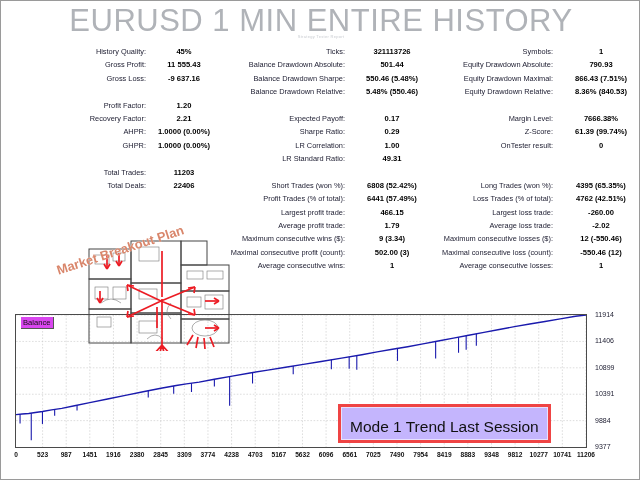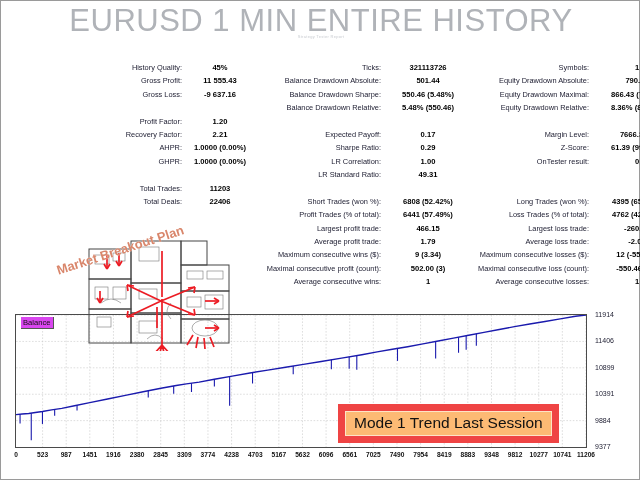--- a/index.html
+++ b/index.html
@@ -29,21 +29,21 @@
   }
   #subtitle{
     position:absolute;left:0;top:33px;width:640px;
     text-align:center;
     font-size:4px;
     color:#c9ccd1;
     letter-spacing:0.3px;
   }
 
   
-  .statcol{position:absolute;top:60px;margin-left:36px;}
+  .statcol{position:absolute;top:44px;}
   #col1{left:0px;width:213px;}
   #col2{left:200px;width:230px;}
   #col3{left:420px;width:220px;}
 
   .row{
     display:flex;
     align-items:baseline;
     height:13.4px;
     line-height:13.4px;
     white-space:nowrap;
@@ -101,23 +101,23 @@
     font-size:7.6px;color:#111;
     background:#d946ef;
     padding:1px 3px 1px 2px;
     border-right:1px solid #555;
     border-bottom:1px solid #555;
     z-index:6;
   }
   #mode-box{
     position:absolute;
     left:337px;top:403px;
-    padding:3px 9px 4px 9px;
-    background:#fdba74;
-    border:7px solid #ef4444;
+    padding:11px 9px 4px 9px;
+    background:#c4b5fd;
+    border:3px solid #ef4444;
     font-size:15.5px;
     color:#111;
     white-space:nowrap;
     z-index:8;
     box-shadow:0 0 0 1px rgba(255,255,255,.6) inset;
   }
   #yaxis{
     position:absolute;left:590px;top:313px;width:48px;height:136px;z-index:4;
   }
   .ytick{

